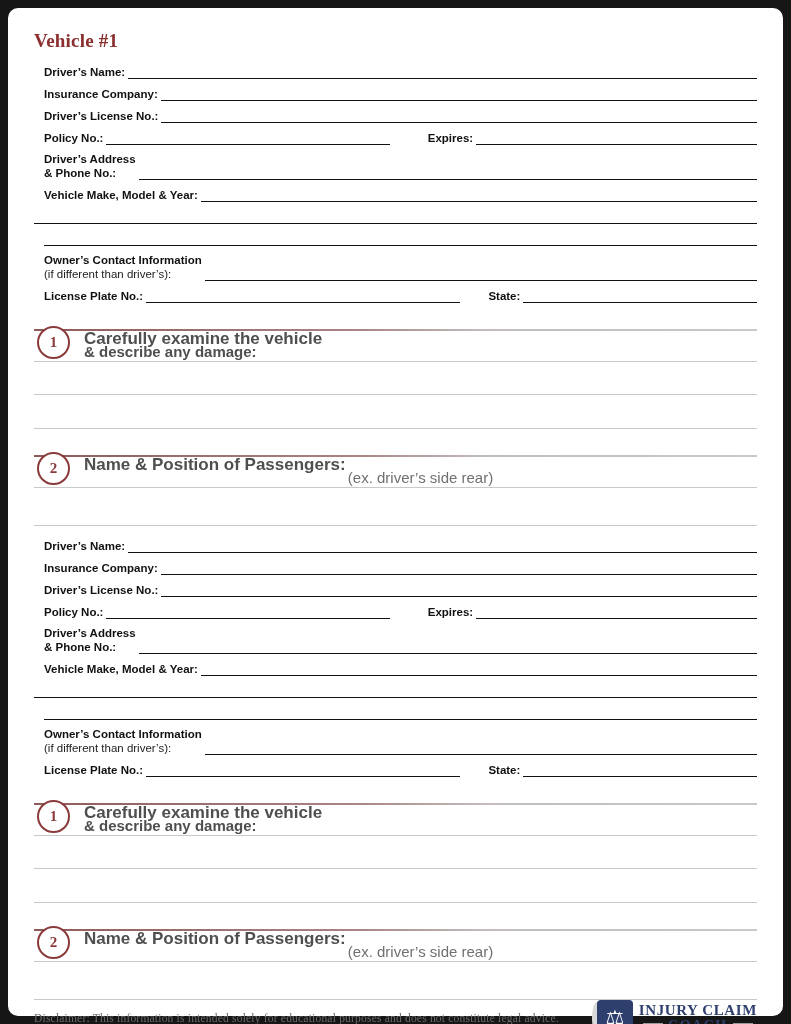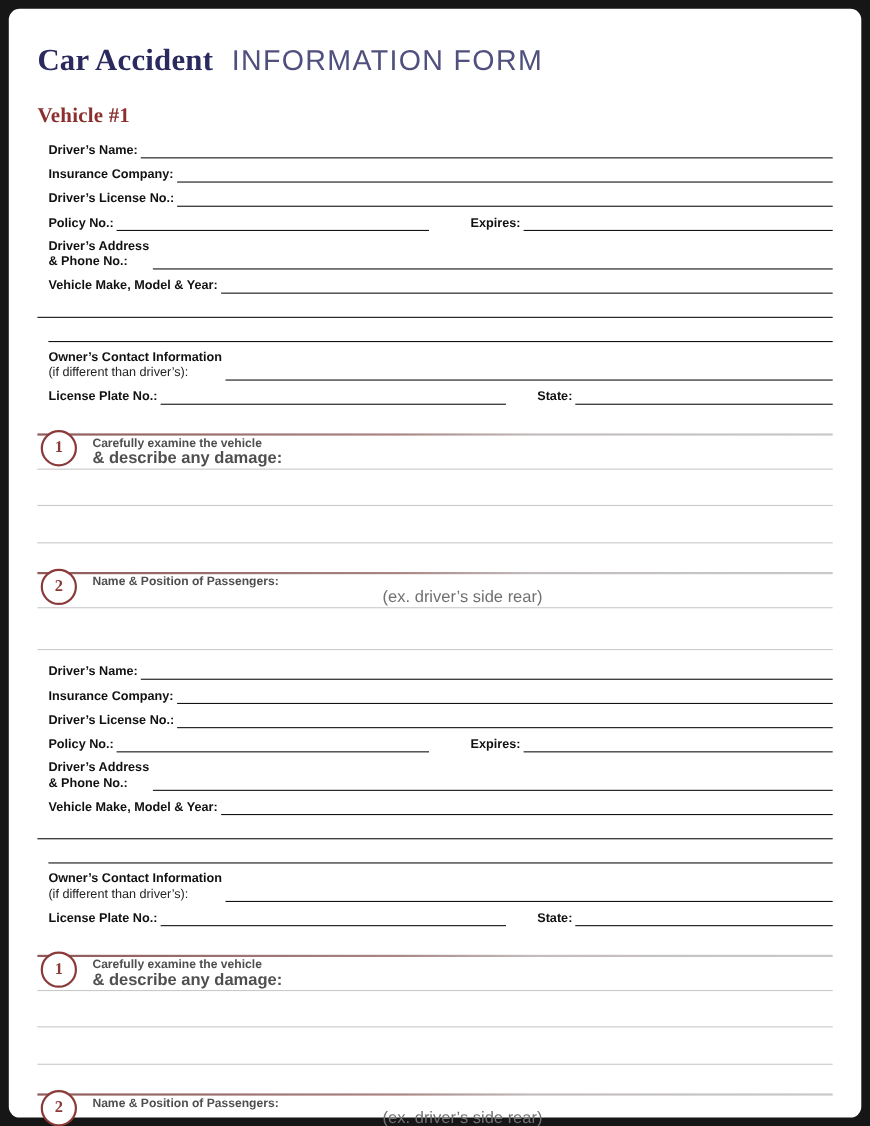--- a/index.html
+++ b/index.html
@@ -53,21 +53,21 @@
   .num-row::before {
     content:""; position:absolute; top:0; left:0; right:0; height:1.5px;
     background:linear-gradient(to right,#8f5a5a 0%,#a98585 45%,#c2bcbc 62%,#c9c9c9 100%);
   }
   .badge {
     position:absolute; left:3px; top:-3px; width:33px; height:33px;
     box-sizing:border-box; border:2px solid #8b3a3a; border-radius:50%;
     background:#fff; display:flex; align-items:center; justify-content:center;
     font-family:"Liberation Serif", serif; font-weight:bold; font-size:15px; color:#8b3a3a;
   }
-  .num-line1 { font-size:11px; font-weight:bold; color:#4f4f4f; line-height:13px; }
+  .num-line1 { font-size:17px; font-weight:bold; color:#4f4f4f; line-height:13px; }
   .num-line2 { font-size:15px; font-weight:bold; color:#4f4f4f; line-height:13px; }
   .num-line2.muted { font-weight:normal; color:#707070;text-align:center; }
 
   .write-line { border-bottom:1px solid #c9c9c9; height:0; }
   .wl-32 { margin-top:32px; } .wl-33 { margin-top:33px; } .wl-37 { margin-top:37px; }
 
   
   .footer {
     margin-top:auto; padding-bottom:16px;
     display:flex; justify-content:space-between; align-items:center;
@@ -89,24 +89,20 @@
   .brand-bottom-row { display:flex; align-items:center; justify-content:center; gap:5px; }
   .dline { width:20px; height:4px; border-top:1px solid #9a9a9a; border-bottom:1px solid #9a9a9a; }
   .brand-bottom { font-family:"Liberation Serif", serif; font-weight:bold;
     font-size:14px; color:#2e3f6e; letter-spacing:1.5px; line-height:16px; }
 </style>
 </head>
 <body>
 
 <div class="page">
 
-  <h1 class="title">
-    <span class="t-primary">Car Accident</span>
-    <span class="t-secondary">INFORMATION FORM</span>
-  </h1>
 
   <section>
     <h2 class="vehicle-heading">Vehicle #1</h2>
 
     <div class="fields">
       <div class="cell">
         <div class="lbl">Driver’s Name:</div>
         <div class="fline"></div>
       </div>
       <div class="cell">
@@ -266,20 +262,21 @@
       <div class="badge">
         <span>2</span>
       </div>
       <div class="num-line1">Name &amp; Position of Passengers:</div>
       <div class="num-line2 muted">(ex. driver’s side rear)</div>
     </div>
     <div class="write-line wl-37"></div>
   </section>
 
   <div class="footer">
+    <div class="disclaimer">Disclaimer: This information is intended solely for educational purposes and does not constitute legal advice.</div>
     <div class="brand">
       <div class="logo-swoosh"></div>
       <div class="logo-mark">⚖</div>
       <div class="brand-text">
         <div class="brand-top">INJURY CLAIM</div>
         <div class="brand-bottom-row">
           <span class="dline"></span>
           <span class="brand-bottom">COACH</span>
           <span class="dline"></span>
         </div>

